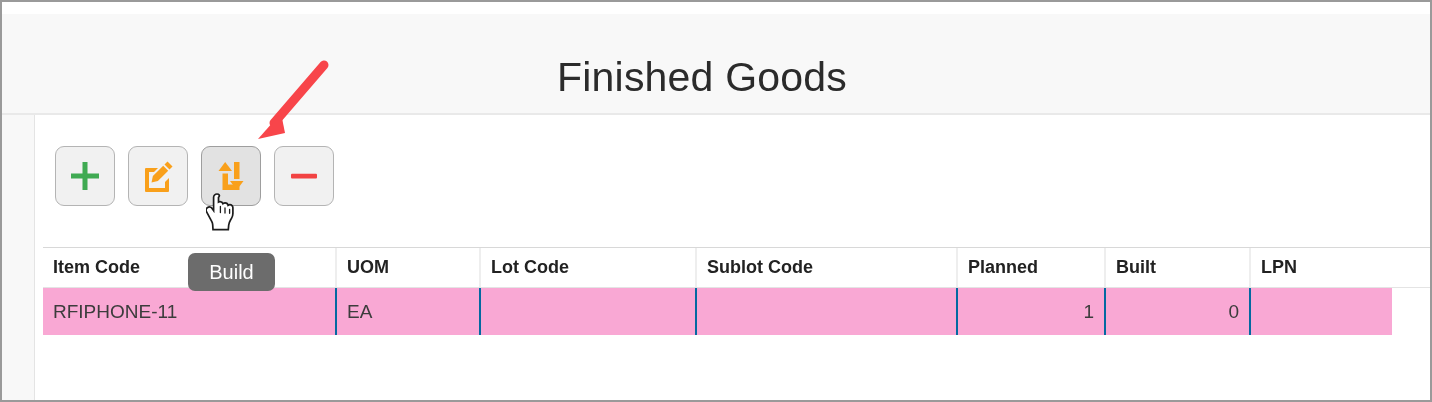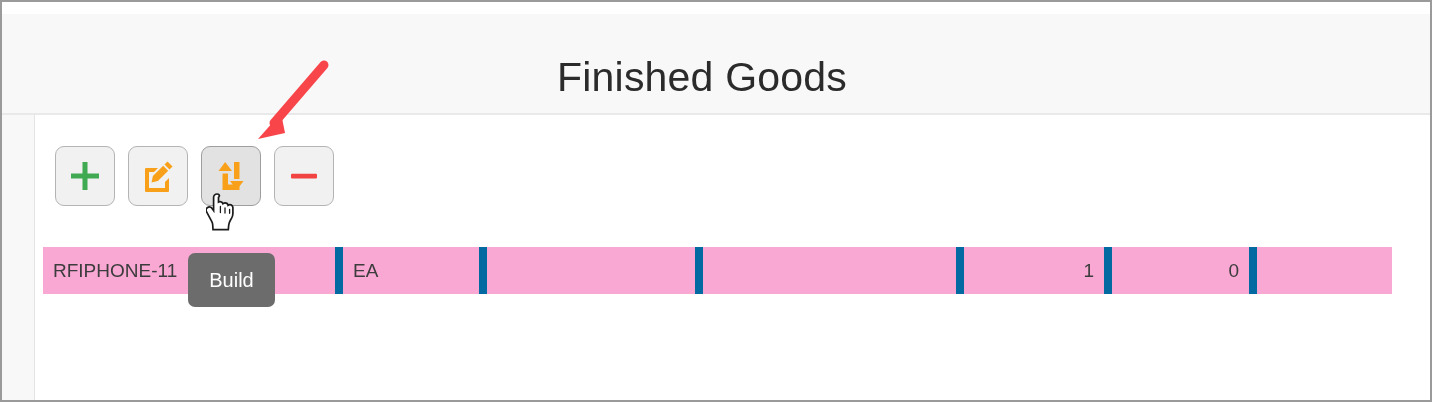--- a/index.html
+++ b/index.html
@@ -164,35 +164,35 @@
     height: 47px;
     line-height: 47px;
     font-size: 19px;
     color: #3c3c3c;
     box-sizing: border-box;
     padding: 0 10px;
     white-space: nowrap;
     overflow: hidden;
   }
   .grid-row .cell.divider {
-    border-left: 8px solid #0369a1;
+    border-left: 2px solid #0369a1;
   }
   .grid-row .cell.num { text-align: right; }
   .grid-body-spacer {
     height: 56px;
     background: #ffffff;
   }
 
   
   .tooltip {
     position: absolute;
     left: 186px;
     top: 251px;
     width: 87px;
-    height: 54px;
+    height: 38px;
     background: #6c6c6c;
     border-radius: 7px;
     color: #ffffff;
     font-size: 20px;
     display: flex;
     align-items: center;
     justify-content: center;
     box-sizing: border-box;
   }
 </style>
@@ -248,20 +248,29 @@
           <svg width="34" height="34" viewBox="0 0 34 34" aria-hidden="true">
             <rect x="4" y="14.8" width="26" height="4.6" rx="1" fill="#f24343"></rect>
           </svg>
         </span>
       </button>
 
     </div>
 
     <div class="grid">
 
+      <div class="grid-header">
+        <div class="hcell" style="left:0px;width:292px;">Item Code</div>
+        <div class="hcell divider" style="left:292px;width:144px;">UOM</div>
+        <div class="hcell divider" style="left:436px;width:216px;">Lot Code</div>
+        <div class="hcell divider" style="left:652px;width:261px;">Sublot Code</div>
+        <div class="hcell divider" style="left:913px;width:148px;">Planned</div>
+        <div class="hcell divider" style="left:1061px;width:145px;">Built</div>
+        <div class="hcell divider" style="left:1206px;width:183px;">LPN</div>
+      </div>
 
       <div class="grid-row">
         <div class="cell" style="left:0px;width:292px;">RFIPHONE-11</div>
         <div class="cell divider" style="left:292px;width:144px;">EA</div>
         <div class="cell divider" style="left:436px;width:216px;"></div>
         <div class="cell divider" style="left:652px;width:261px;"></div>
         <div class="cell divider num" style="left:913px;width:148px;">1</div>
         <div class="cell divider num" style="left:1061px;width:145px;">0</div>
         <div class="cell divider" style="left:1206px;width:143px;"></div>
       </div>

